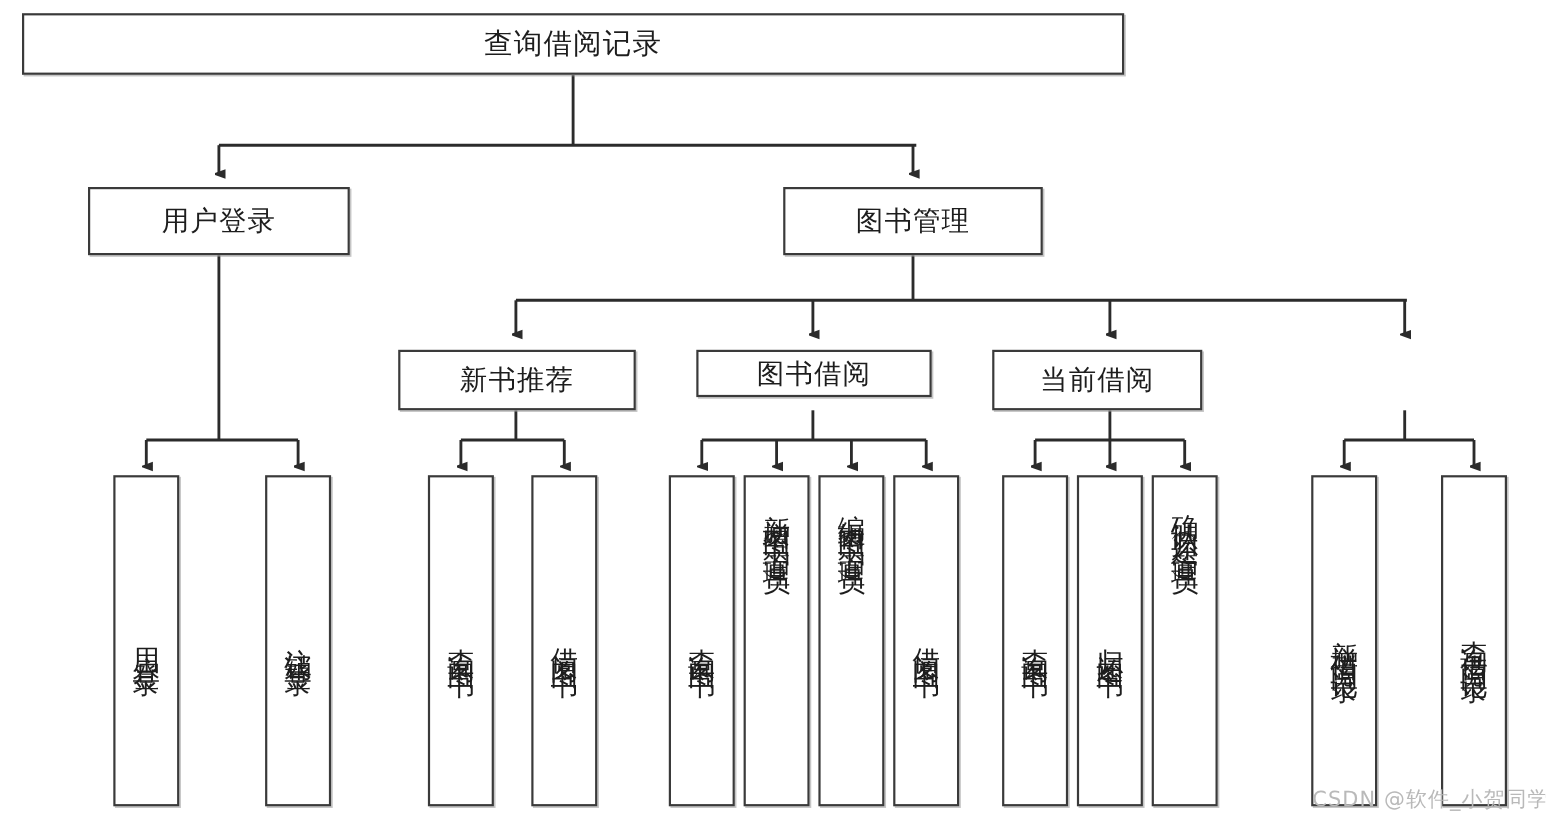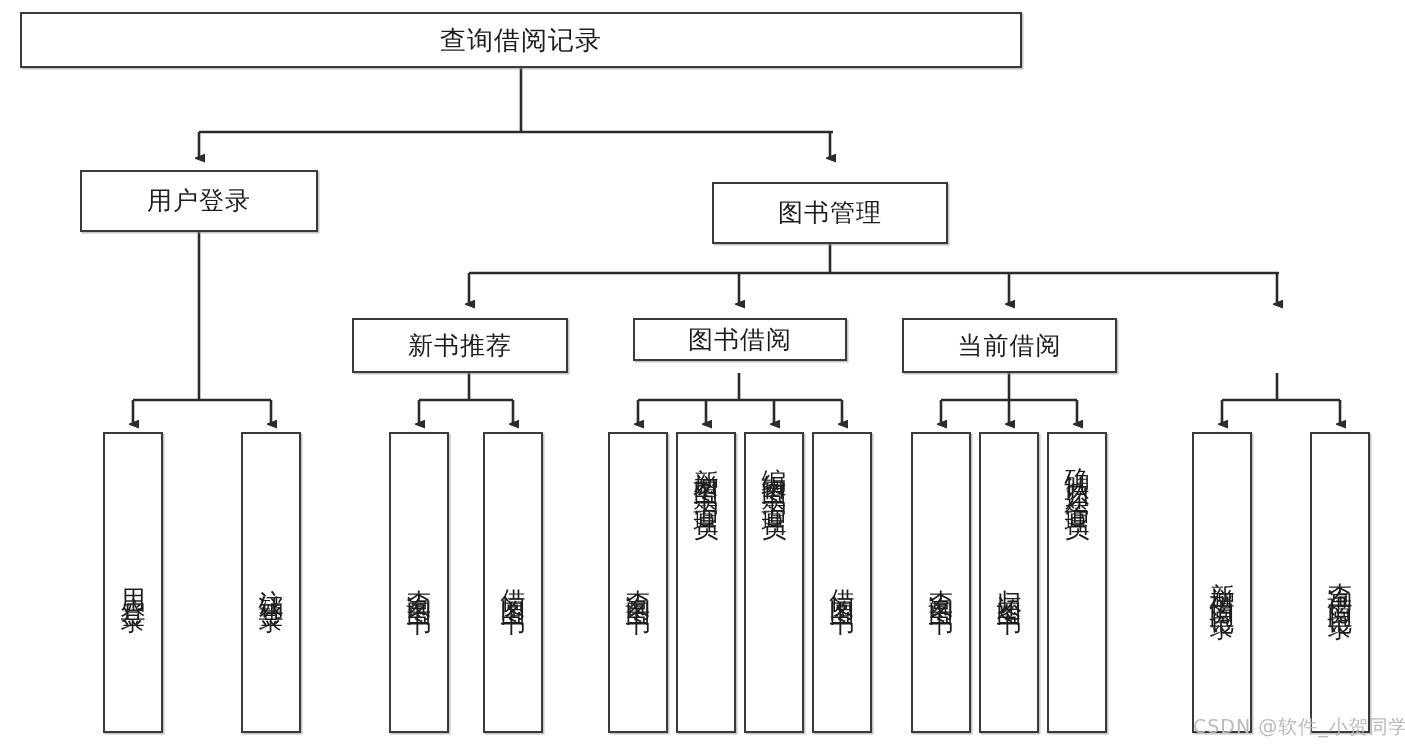--- a/index.html
+++ b/index.html
@@ -120,25 +120,25 @@
       <path d="M1277,373 L1277,400"></path>
       <path d="M1222,400 L1340,400"></path>
       <path d="M1222,400 L1222,424" marker-end="url(#arrow)"></path>
       <path d="M1340,400 L1340,424" marker-end="url(#arrow)"></path>
     </g>
   </svg>
 
   <div class="node h root" style="left:20px; top:12px; width:1002px; height:56px;">查询借阅记录</div>
 
   <div class="node h" style="left:80px; top:170px; width:238px; height:62px;">用户登录</div>
-  <div class="node h" style="left:712px; top:170px; width:236px; height:62px;margin-top:12px;">图书管理</div>
+  <div class="node h" style="left:712px; top:170px; width:236px; height:62px;">图书管理</div>
 
-  <div class="node h" style="left:352px; top:318px; width:216px; height:55px;">新书推荐</div>
+  <div class="node h" style="left:362px; top:318px; width:216px; height:55px;">新书推荐</div>
   <div class="node h" style="left:633px; top:318px; width:214px; height:43px;">图书借阅</div>
-  <div class="node h" style="left:902px; top:318px; width:215px; height:55px;">当前借阅</div>
+  <div class="node h" style="left:902px; top:318px; width:191px; height:55px;">当前借阅</div>
 
   <div class="node v mid" style="left:103px; top:432px; width:60px; height:301px;">
     <span class="vtext">用户登录</span>
   </div>
   <div class="node v mid" style="left:241px; top:432px; width:60px; height:301px;">
     <span class="vtext">注销登录</span>
   </div>
 
   <div class="node v mid" style="left:389px; top:432px; width:60px; height:301px;">
     <span class="vtext">查询图书</span>

